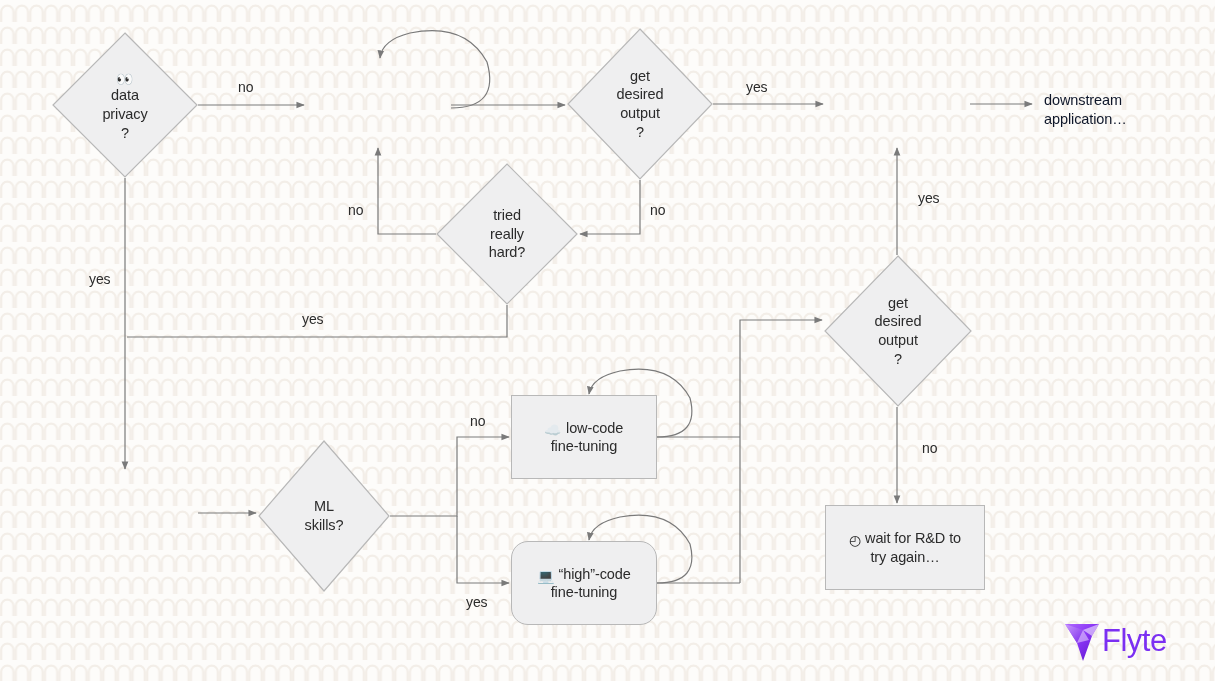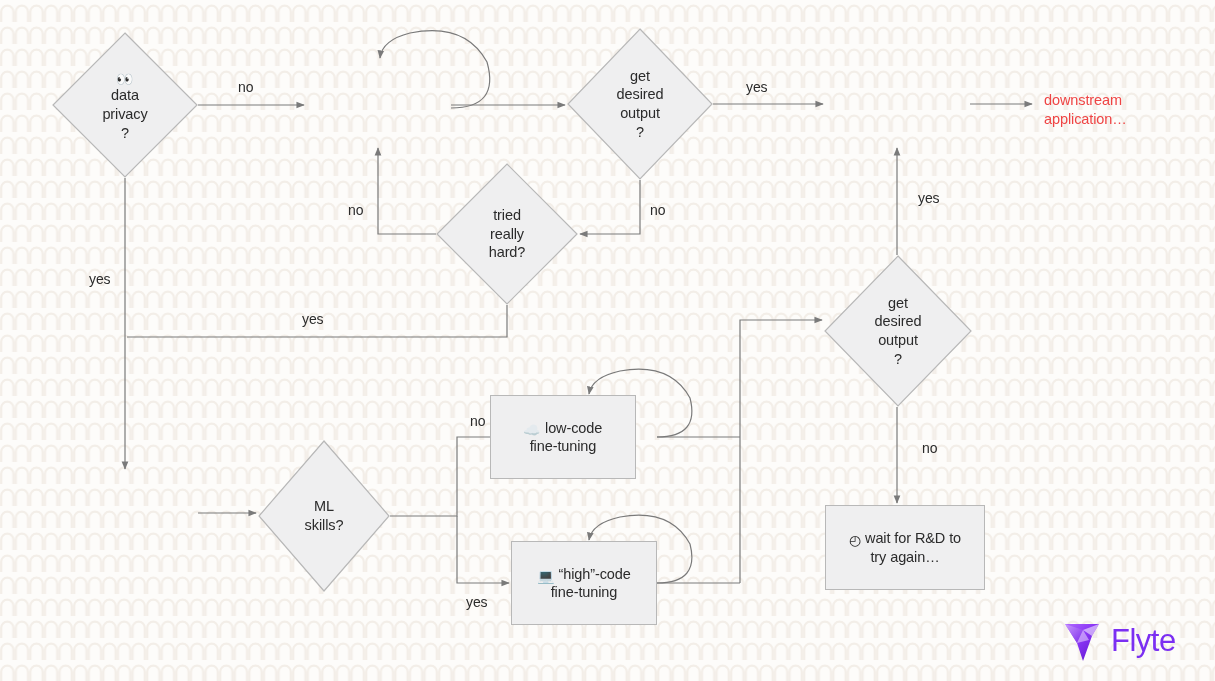--- a/index.html
+++ b/index.html
@@ -76,30 +76,29 @@
     font-size: 14px;
     color: #2b2b2b;
     line-height: 1;
     white-space: nowrap;
     letter-spacing: -0.1px;
   }
   .free-text {
     position: absolute;
     z-index: 3;
     font-size: 14.5px;
-    color: #ef4444;
+    color: #0f172a;
     line-height: 1.33;
     letter-spacing: -0.1px;
   }
   #brand {
     position: absolute;
     z-index: 4;
     display: flex;
     align-items: center;
-    gap: 9px;
   }
   #brand-text {
     font-size: 31px;
     color: #7b2ff2;
     letter-spacing: -0.5px;
     font-family: "Liberation Sans", sans-serif;
   }
 </style>
 </head>
 <body>
@@ -207,29 +206,29 @@
   <div class="node node-diamond" style="left:258px; top:440px; width:132px; height:152px;">
     <svg class="diamond-shape" viewBox="0 0 132 152" preserveAspectRatio="none">
       <polygon points="66,1 131,76 66,151 1,76" fill="#efeff0" stroke="#b8b8b8" stroke-width="1.2"></polygon>
     </svg>
     <div class="node-label">
       <span>ML</span><br>
       <span>skills?</span>
     </div>
   </div>
 
-  <div class="node node-box" style="left:490px; top:395px; width:146px; height:84px;">
+  <div class="node node-box" style="left:511px; top:395px; width:146px; height:84px;">
     <div class="node-label">
       <span class="emoji">☁️</span>
       <span>low-code</span><br>
       <span>fine-tuning</span>
     </div>
   </div>
 
-  <div class="node node-box" style="left:511px; top:541px; width:146px; height:84px;">
+  <div class="node node-box" style="left:511px; top:541px; width:146px; height:84px;border-radius:17px;">
     <div class="node-label">
       <span class="emoji">💻</span>
       <span>“high”-code</span><br>
       <span>fine-tuning</span>
     </div>
   </div>
 
   <div class="node node-diamond" style="left:824px; top:255px; width:148px; height:152px;">
     <svg class="diamond-shape" viewBox="0 0 148 152" preserveAspectRatio="none">
       <polygon points="74,1 147,76 74,151 1,76" fill="#efeff0" stroke="#b8b8b8" stroke-width="1.2"></polygon>

